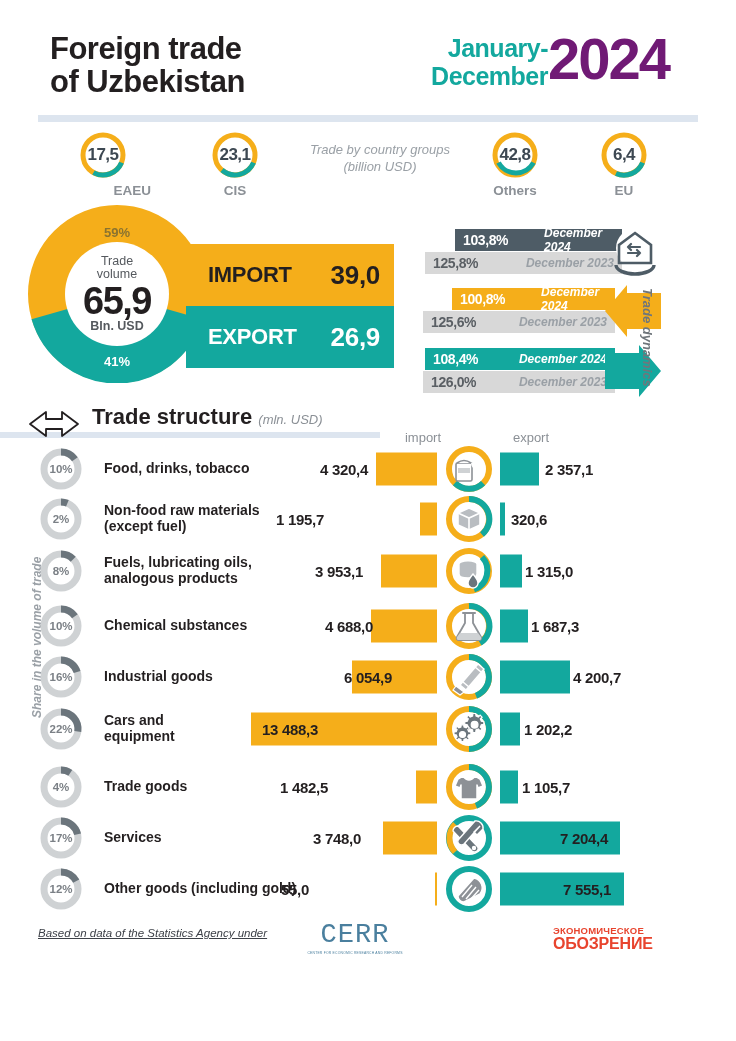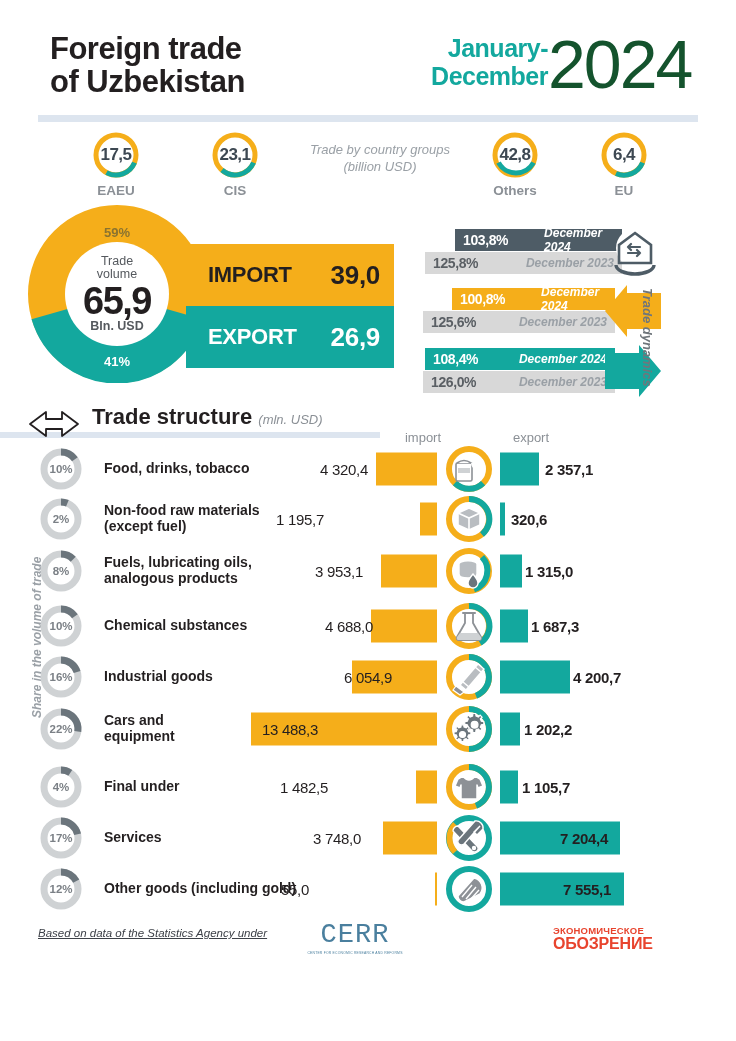--- a/index.html
+++ b/index.html
@@ -5,21 +5,21 @@
   html,body{margin:0;padding:0;background:#ffffff;}
   body{width:736px;height:1041px;position:relative;overflow:hidden;
        font-family:"Liberation Sans",sans-serif;color:#2b2b2b;}
   .abs{position:absolute;}
 
   
   #title{left:50px;top:32px;width:330px;font-weight:bold;font-size:31px;
          line-height:1.08;color:#231f20;letter-spacing:-0.5px;}
   #period{left:408px;top:34px;width:140px;text-align:right;color:#13a89e;
           font-weight:bold;font-size:25px;line-height:1.12;letter-spacing:-0.5px;}
-  #year{left:548px;top:30px;color:#14532d;font-weight:normal;font-size:68px;
+  #year{left:548px;top:30px;color:#701a75;font-weight:bold;font-size:58px;
         line-height:1;letter-spacing:-2px;}
   #hdr-rule{left:38px;top:115px;width:660px;height:7px;background:#dde5ef;}
 
   
   .cg{width:96px;text-align:center;}
   .cg .ring{width:50px;height:50px;margin:0 auto;position:relative;}
   .cg .ring svg{display:block;}
   .cg .val{position:absolute;left:0;top:0;width:50px;height:50px;
            display:flex;align-items:center;justify-content:center;
            font-weight:bold;font-size:17px;color:#3d4852;letter-spacing:-0.5px;}
@@ -75,21 +75,21 @@
      color:#9aa0a6;transform:rotate(-90deg);transform-origin:left top;white-space:nowrap;}
 
   
   .row{position:absolute;left:0;width:736px;height:50px;}
   .row .pct{position:absolute;left:38px;top:2px;width:46px;height:46px;}
   .row .pct .t{position:absolute;left:0;top:0;width:46px;height:46px;display:flex;
      align-items:center;justify-content:center;font-size:11.5px;font-weight:bold;color:#7b8086;}
   .row .name{position:absolute;left:104px;top:50%;transform:translateY(-50%);
      width:172px;font-weight:bold;font-size:14px;line-height:1.12;color:#231f20;}
   .row .ival{position:absolute;top:50%;transform:translateY(-50%);right:0;
-     font-weight:normal;font-size:15px;color:#231f20;white-space:nowrap;letter-spacing:-0.3px;}
+     font-weight:bold;font-size:15px;color:#231f20;white-space:nowrap;letter-spacing:-0.3px;}
   .row .ibar{position:absolute;top:50%;transform:translateY(-50%);background:#f5ae1a;}
   .row .ebar{position:absolute;left:500px;top:50%;transform:translateY(-50%);background:#13a89e;}
   .row .eval{position:absolute;top:50%;transform:translateY(-50%);
      font-weight:bold;font-size:15px;color:#231f20;white-space:nowrap;letter-spacing:-0.3px;}
   .row .eval.inside{color:#231f20;}
   .row .icon{position:absolute;left:444px;top:50%;transform:translateY(-50%);
      width:50px;height:50px;}
 
   
   #credit{left:38px;top:925px;width:250px;font-style:italic;font-size:11.5px;
@@ -109,21 +109,21 @@
   <div>Foreign trade</div>
   <div>of Uzbekistan</div>
 </div>
 <div class="abs" id="period">
   <div>January-</div>
   <div>December</div>
 </div>
 <div class="abs" id="year">2024</div>
 <div class="abs" id="hdr-rule"></div>
 
-<div class="abs cg" style="left:68px;top:130px;">
+<div class="abs cg" style="left:55px;top:130px;text-align:right;">
   <div class="ring">
     <svg width="50" height="50" viewBox="0 0 50 50">
       <circle cx="25" cy="25" r="20" fill="none" stroke="#f5ae1a" stroke-width="5"></circle>
       <path d="M 43.5 32.6 A 20 20 0 0 1 15.5 42.6" fill="none" stroke="#13a89e" stroke-width="5" stroke-linecap="butt"></path>
     </svg>
     <div class="val">17,5</div>
   </div>
   <div class="cap">EAEU</div>
 </div>
 
@@ -411,21 +411,21 @@
 </div>
 
 <div class="row" style="top:762px;">
   <div class="pct">
     <svg width="46" height="46" viewBox="0 0 46 46">
       <circle cx="23" cy="23" r="17" fill="none" stroke="#cfd2d4" stroke-width="7"></circle>
       <path d="M 23 6 A 17 17 0 0 1 32.3 8.8" fill="none" stroke="#6b757c" stroke-width="7"></path>
     </svg>
     <div class="t">4%</div>
   </div>
-  <div class="name">Final under</div>
+  <div class="name">Trade goods</div>
   <div class="ibar" style="left:416px;width:21px;height:33px;"></div>
   <div class="ival" style="right:408px;text-align:center;">1 482,5</div>
   <div class="icon">
     <svg width="50" height="50" viewBox="0 0 50 50">
       <circle cx="25" cy="25" r="20" fill="none" stroke="#f5ae1a" stroke-width="6"></circle>
       <path d="M 25 5 A 20 20 0 0 1 32 43.7" fill="none" stroke="#13a89e" stroke-width="6"></path>
       <path d="M19 14 L14 17 L11 24 L16 26 L17 23 L17 37 L33 37 L33 23 L34 26 L39 24 L36 17 L31 14 q-3 4 -6 4 q-3 0 -6 -4 Z" fill="#8d9196" stroke="#ffffff" stroke-width="1.5" stroke-linejoin="round"></path>
     </svg>
   </div>
   <div class="ebar" style="width:18px;height:33px;"></div>

